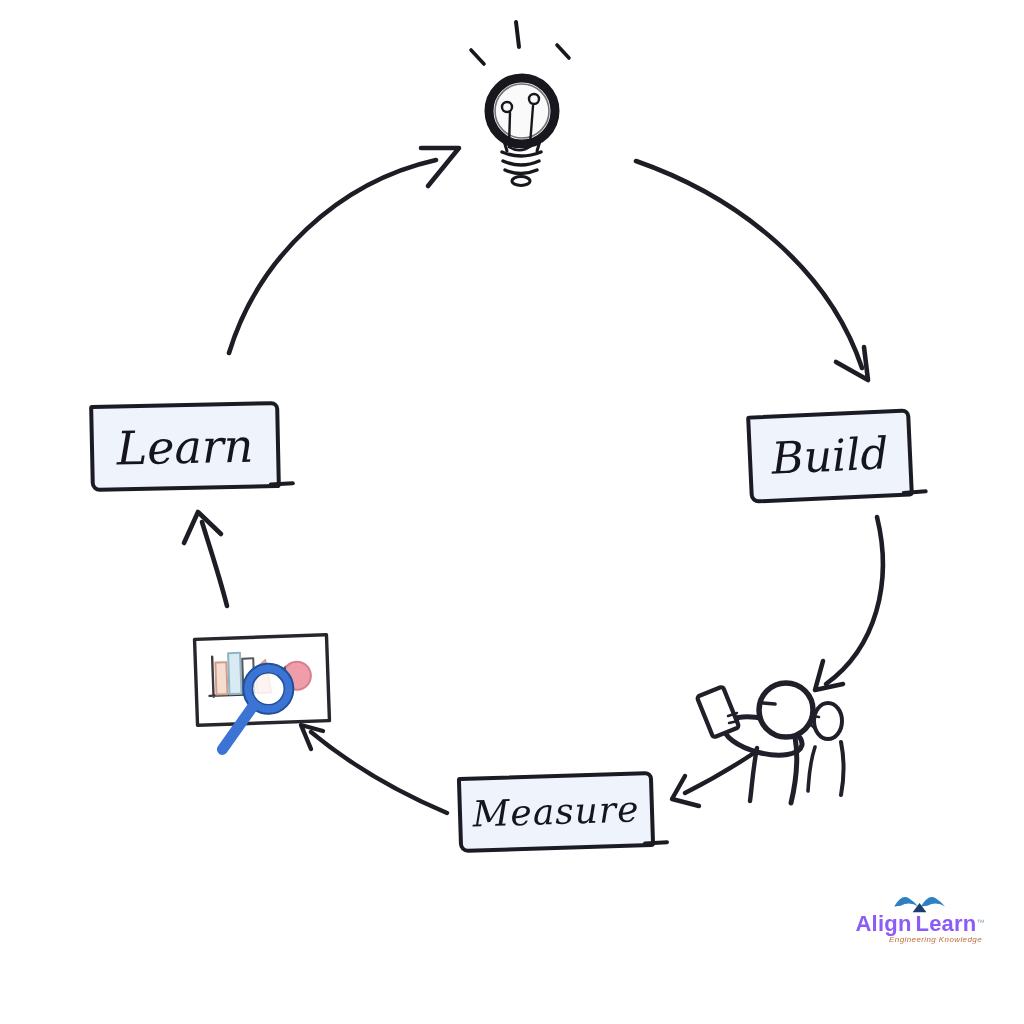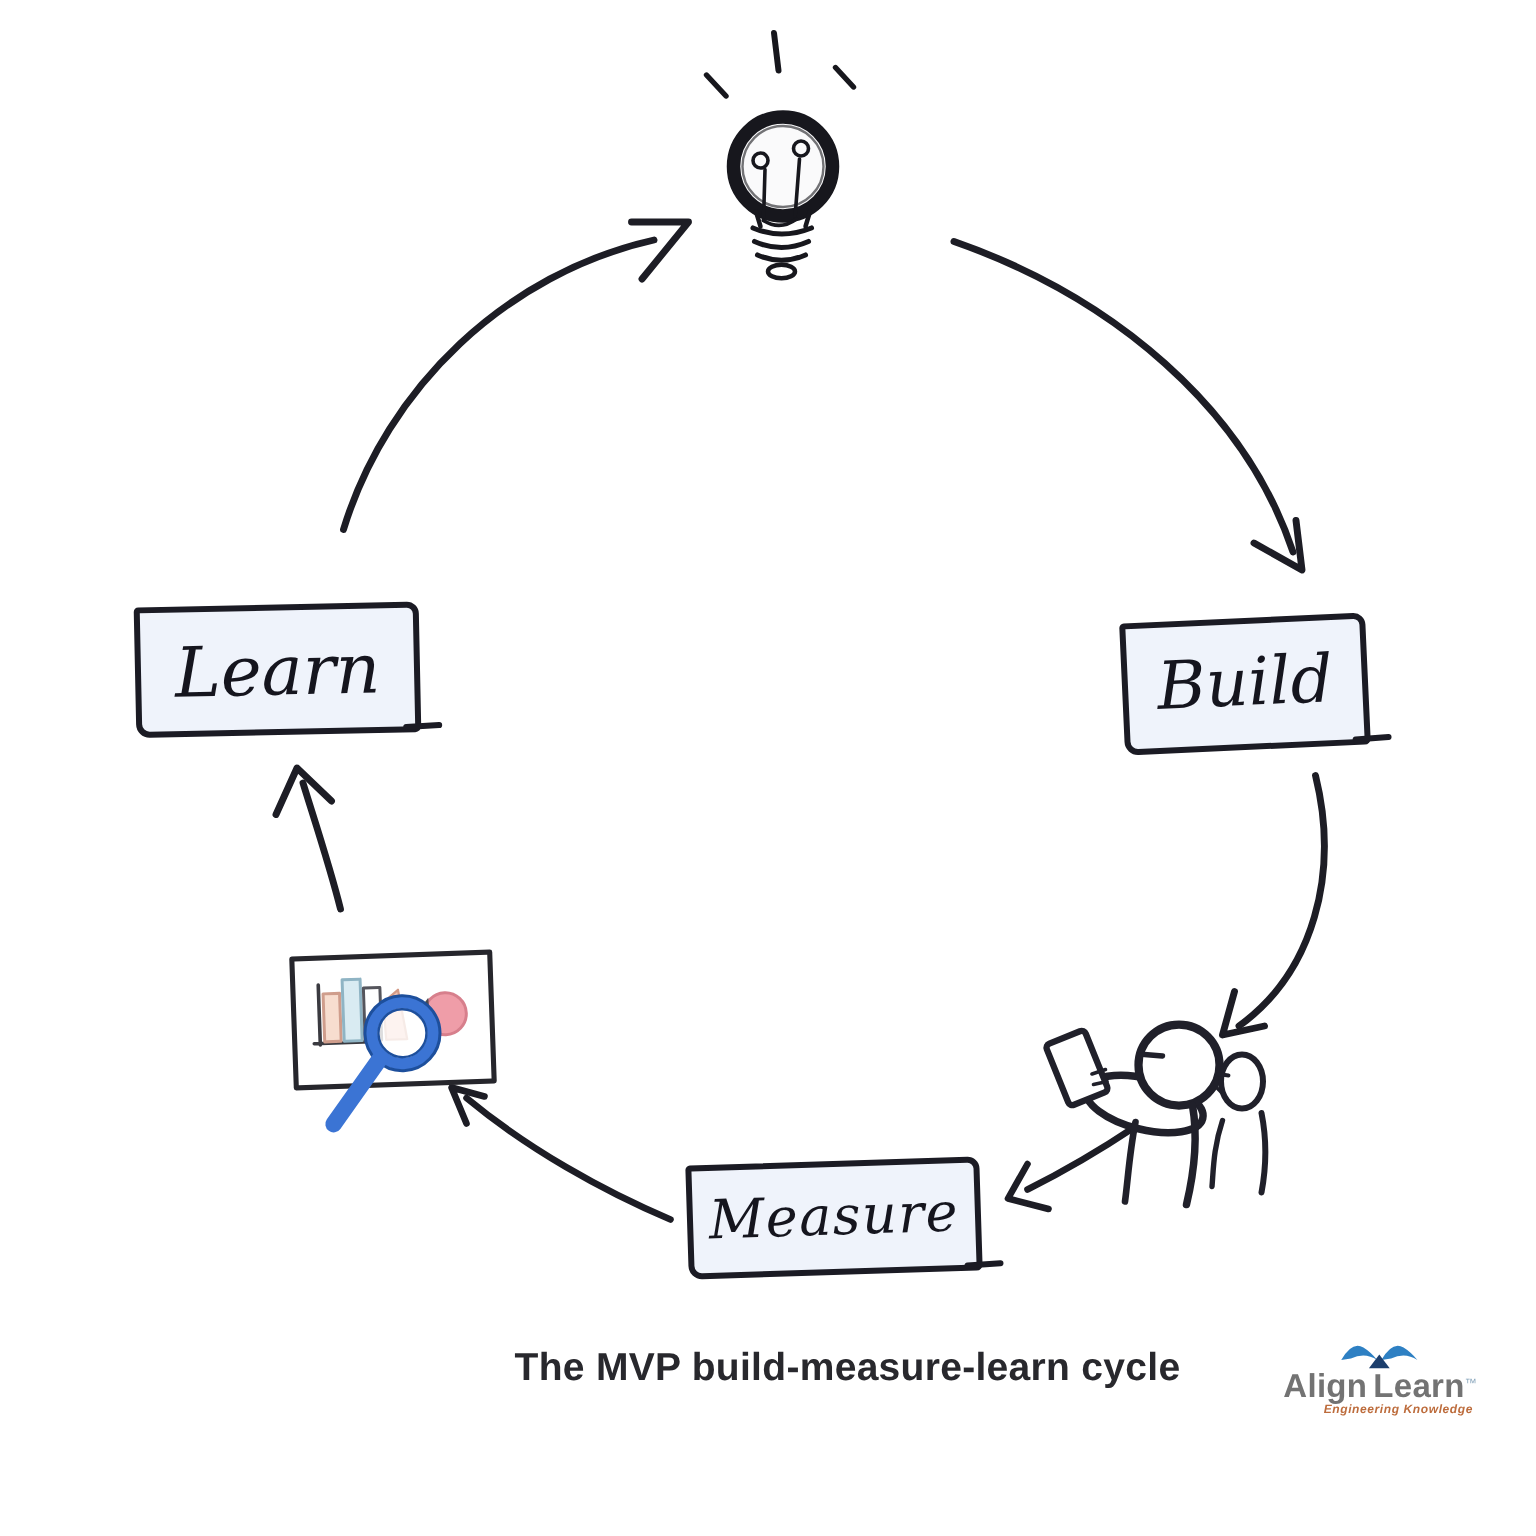--- a/index.html
+++ b/index.html
@@ -57,35 +57,34 @@
   #logo {
     position: absolute;
     left: 850px; top: 890px;
     width: 140px;
     text-align: center;
   }
   #logo .mark { display: block; margin: 0 auto -3px auto; }
   #logo .word {
     font-size: 22px;
     font-weight: bold;
-    color: #737373;
+    color: #8b5cf6;
     letter-spacing: 0.2px;
   }
   #logo .word-gap { display: inline-block; width: 4px; }
   #logo sup { font-size: 8px; color: #8aa7bd; }
   #logo .tagline {
     display: block;
     text-align: right;
     padding-right: 8px;
     margin-top: -2px;
     font-size: 8px;
     font-style: italic;
     color: #bd6c3c;
     letter-spacing: 0.4px;
-    font-weight: bold;
   }
 </style>
 </head>
 <body>
 
 <div id="canvas">
 
   <svg id="sketch" viewBox="0 0 1024 1024" fill="none" stroke-linecap="round" stroke-linejoin="round">
 
     <g stroke="#1d1d25" stroke-width="4.6">
@@ -191,21 +190,20 @@
   </div>
 
   <div id="box-build" class="stage-box">
     <span>Build</span>
   </div>
 
   <div id="box-measure" class="stage-box">
     <span>Measure</span>
   </div>
 
-  <div id="caption">The MVP build-measure-learn cycle</div>
 
   <div id="logo">
     <svg class="mark" width="56" height="24" viewBox="0 0 60 26" fill="none">
       <path d="M2 18 Q10 4 18 9 Q23 12 28 18 Q19 12 9 17 Z" fill="#2e80c3"></path>
       <path d="M31 18 Q39 4 47 9 Q52 12 57 18 Q48 12 38 17 Z" fill="#2e80c3"></path>
       <path d="M22 24 L29.5 14 L37 24 Z" fill="#1c3e6c"></path>
     </svg>
     <div>
       <span class="word">Align</span><span class="word-gap"></span><span class="word">Learn</span><sup>™</sup>
     </div>

